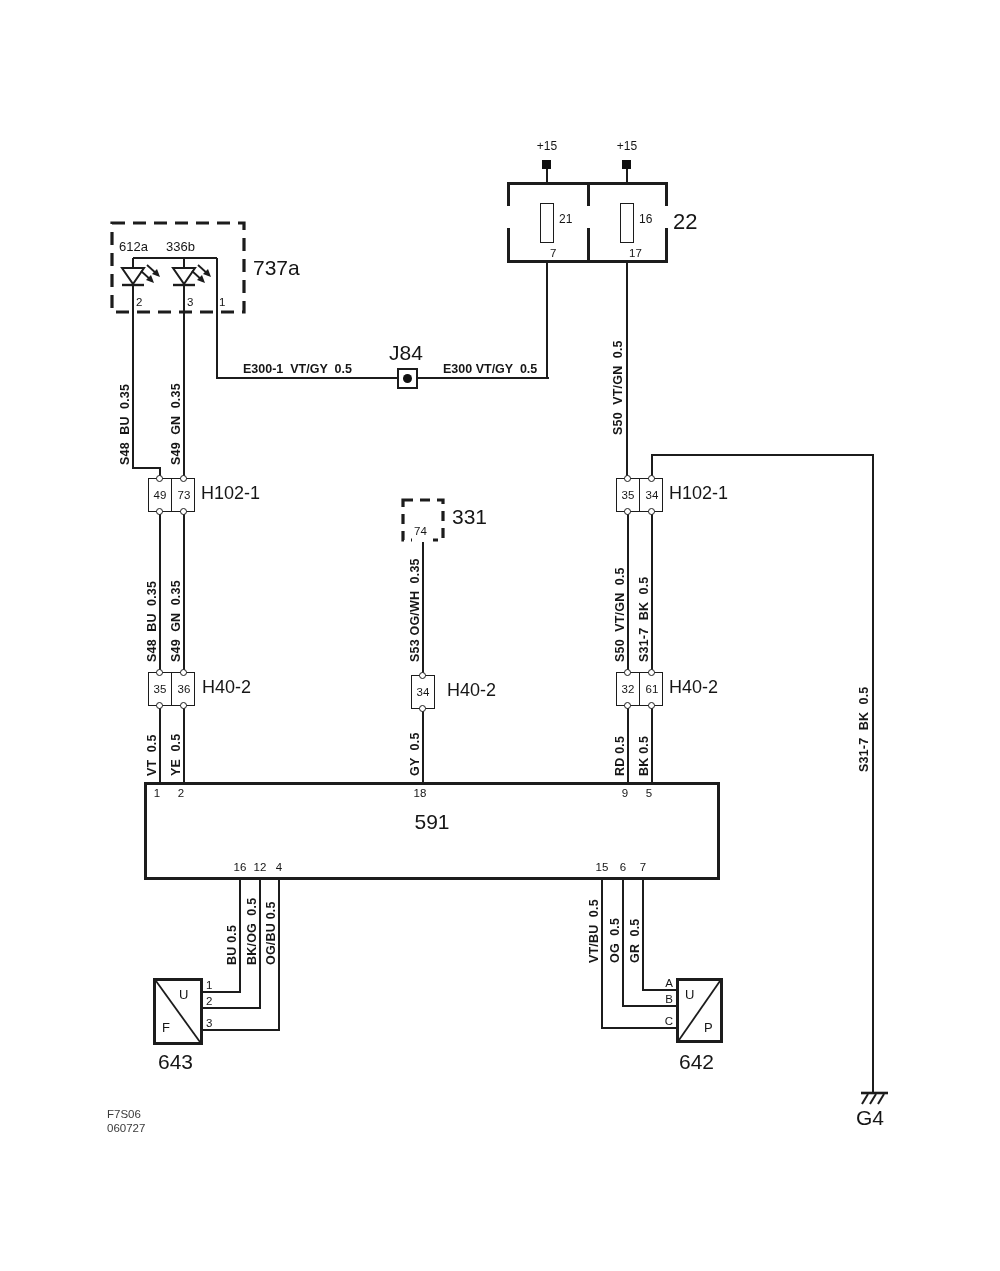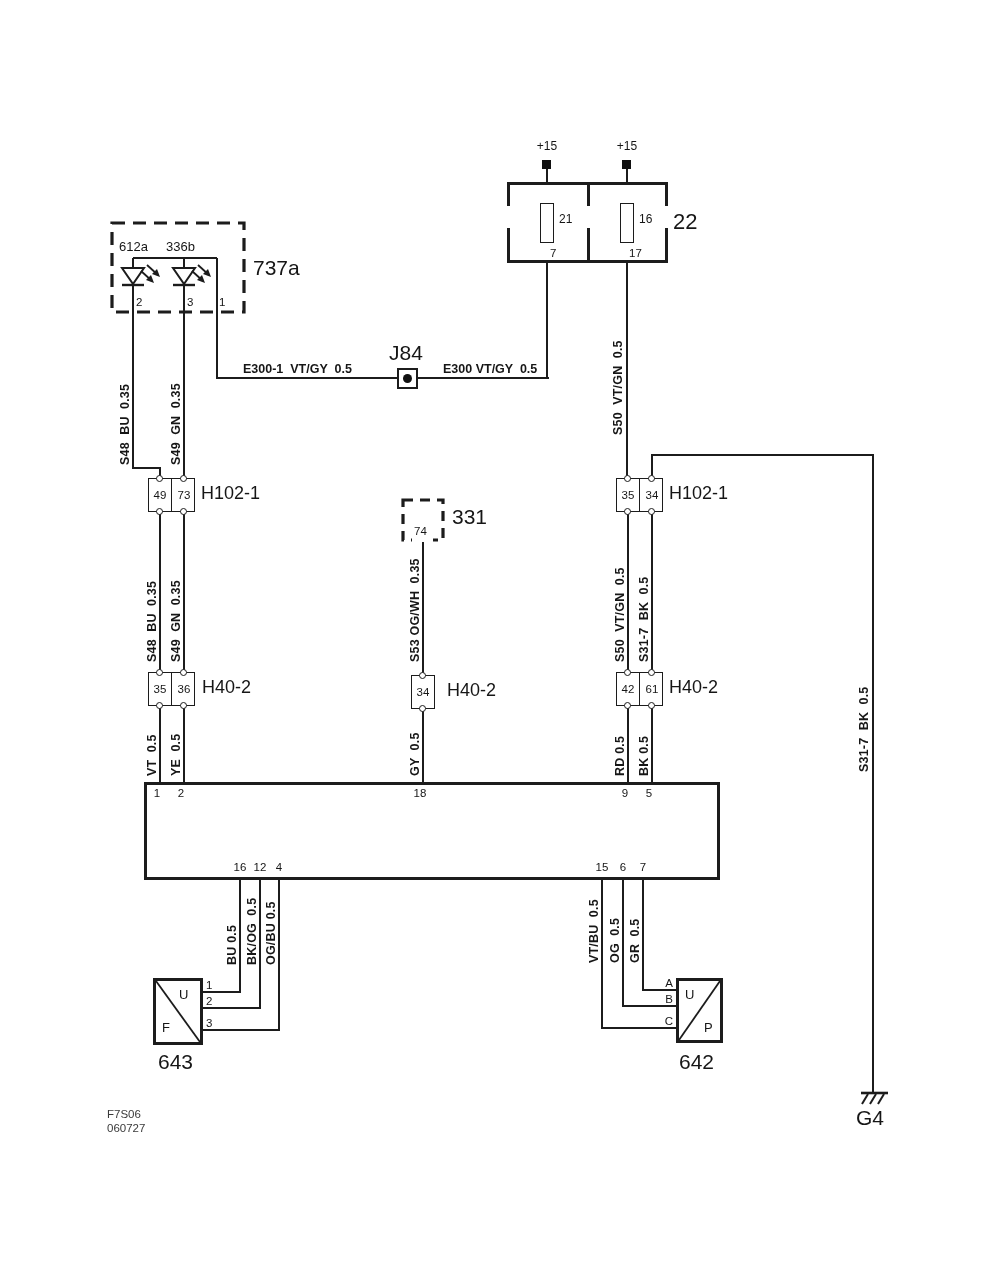--- a/index.html
+++ b/index.html
@@ -168,25 +168,26 @@
   <div class="pinnum center" style="left:617px;top:489px;width:22px">35</div>
   <div class="pinnum center" style="left:641px;top:489px;width:22px">34</div>
   <div class="conn" style="left:669px;top:483px">H102-1</div>
 
   <div class="cell z4" style="left:616px;top:672px;width:24px;height:34px"></div>
   <div class="cell z4" style="left:639px;top:672px;width:24px;height:34px"></div>
   <div class="pin-circle" style="left:624px;top:669px"></div>
   <div class="pin-circle" style="left:648px;top:669px"></div>
   <div class="pin-circle" style="left:624px;top:702px"></div>
   <div class="pin-circle" style="left:648px;top:702px"></div>
-  <div class="pinnum center" style="left:617px;top:683px;width:22px">42</div>
+  <div class="pinnum center" style="left:617px;top:683px;width:22px">32</div>
   <div class="pinnum center" style="left:641px;top:683px;width:22px">61</div>
   <div class="conn" style="left:669px;top:677px">H40-2</div>
 
   <div class="box z4" style="left:144px;top:782px;width:576px;height:98px"></div>
+  <div class="comp center" style="left:144px;top:810px;width:576px">591</div>
   <div class="pinnum center" style="left:145px;top:787px;width:24px">1</div>
   <div class="pinnum center" style="left:169px;top:787px;width:24px">2</div>
   <div class="pinnum center" style="left:408px;top:787px;width:24px">18</div>
   <div class="pinnum center" style="left:613px;top:787px;width:24px">9</div>
   <div class="pinnum center" style="left:637px;top:787px;width:24px">5</div>
   <div class="pinnum center" style="left:228px;top:861px;width:24px">16</div>
   <div class="pinnum center" style="left:248px;top:861px;width:24px">12</div>
   <div class="pinnum center" style="left:267px;top:861px;width:24px">4</div>
   <div class="pinnum center" style="left:590px;top:861px;width:24px">15</div>
   <div class="pinnum center" style="left:611px;top:861px;width:24px">6</div>

